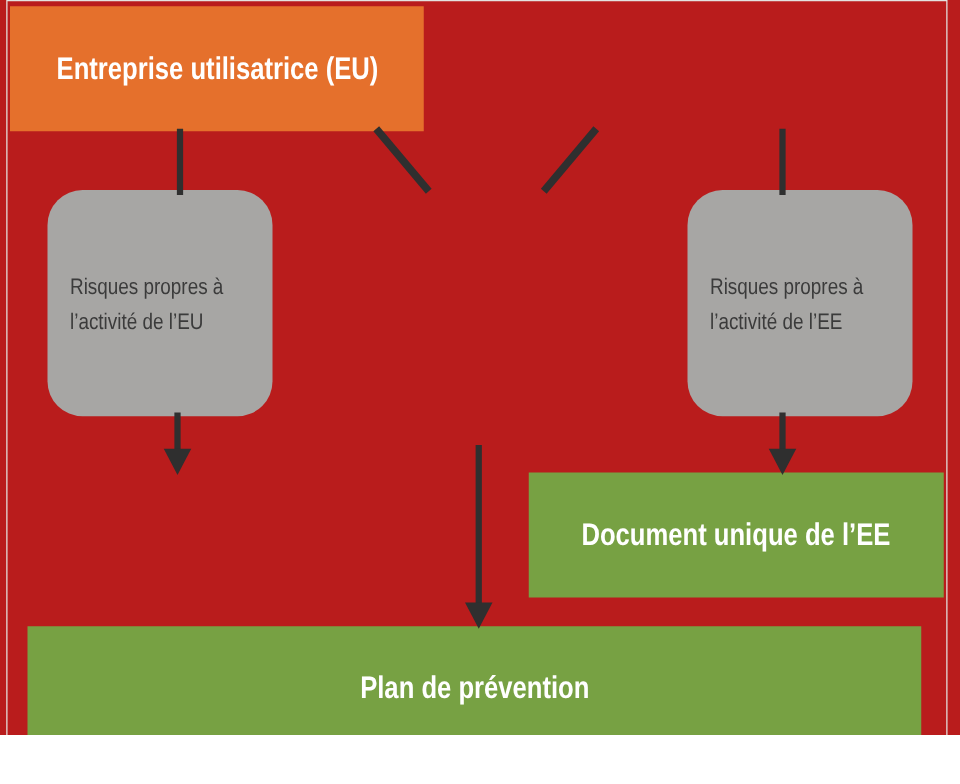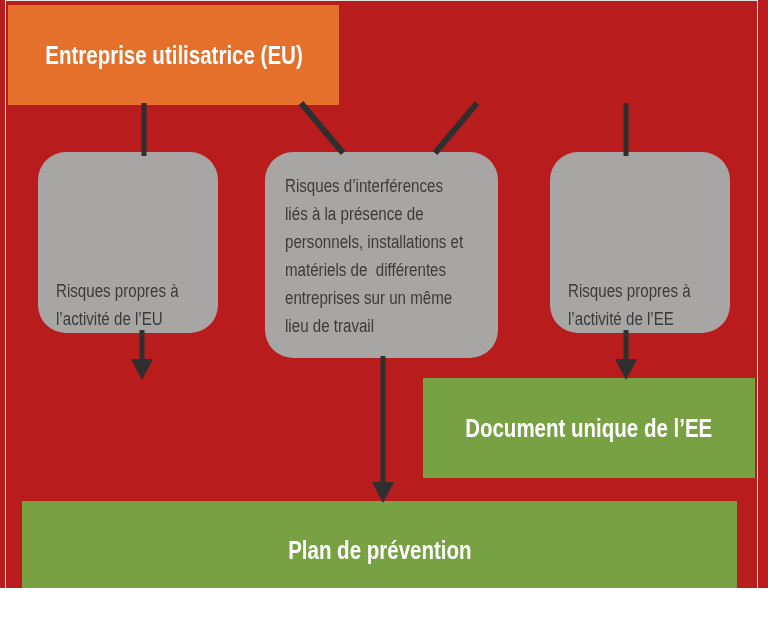--- a/index.html
+++ b/index.html
@@ -17,21 +17,20 @@
   }
   .hdr {
     font-weight:bold; color:#ffffff; font-size:25px; white-space:nowrap;
     transform:scaleX(.82); transform-origin:center center; letter-spacing:0;
   }
   .box-orange { left:8px;  top:5px;  width:331px; height:100px; background:var(--orange); }
   .box-blue   { left:423px; top:5px;  width:332px; height:100px; background:var(--blue); }
   .box-gray {
     background:var(--gray); border-radius:28px; color:var(--graytext);
     justify-content:flex-start;
-    align-items:flex-end;
   }
   .risk-text {
     white-space:pre-wrap; width:max-content; font-size:18px; line-height:28px;
     transform:scaleX(.84); transform-origin:left center;
   }
   .gray-left   { left:38px;  top:152px; width:180px; height:181px; padding-left:18px; }
   .gray-center { left:265px; top:152px; width:233px; height:206px;
                  padding-left:20px; padding-top:20px; align-items:flex-start; }
   .gray-center .risk-text { transform-origin:left top; }
   .gray-right  { left:550px; top:152px; width:180px; height:181px; padding-left:18px; }
@@ -50,28 +49,20 @@
 
   <div class="frame"></div>
 
   <div class="box box-orange">
     <span class="hdr">Entreprise utilisatrice (EU)</span>
   </div>
 
   <div class="box box-gray gray-left">
     <span class="risk-text">Risques propres à
 l’activité de l’EU</span>
-  </div>
-  <div class="box box-gray gray-center">
-    <span class="risk-text">Risques d’interférences
-liés à la présence de
-personnels, installations et
-matériels de  différentes
-entreprises sur un même
-lieu de travail</span>
   </div>
   <div class="box box-gray gray-right">
     <span class="risk-text">Risques propres à
 l’activité de l’EE</span>
   </div>
 
   <div class="box box-plan">
     <span class="hdr">Plan de prévention</span>
   </div>
 

